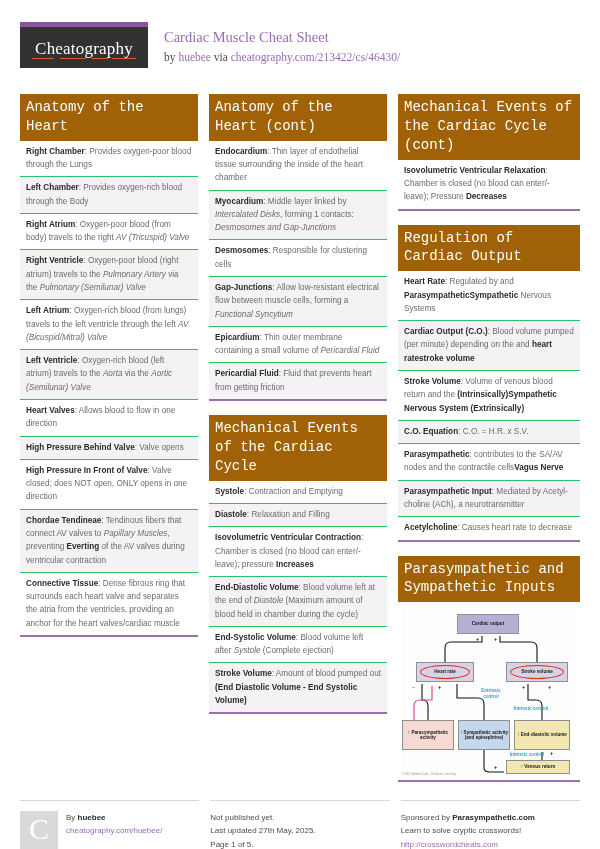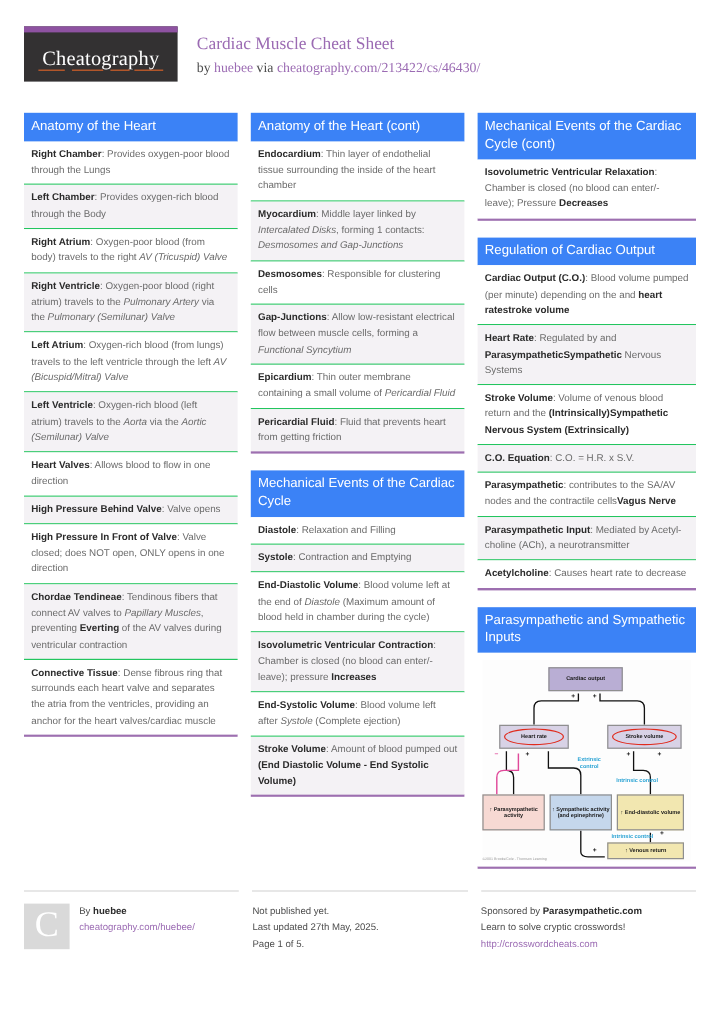--- a/index.html
+++ b/index.html
@@ -39,22 +39,22 @@
     color: #4d4d4d; line-height: 1.5; margin-top: 1px;
   }
   .byline a { color: #9b6bb3; text-decoration: none; }
 
   
   .columns { display: flex; gap: 11px; margin-top: 14px; align-items: flex-start; }
   .col { width: 182px; display: flex; flex-direction: column; gap: 14px; }
 
   .block { border-bottom: 2px solid #9d6fb0; }
   .block-title {
-    background: #3b82f6; color: #ffffff;
-    font-size: 11px; padding: 4px 6px 5px 6px; line-height: 1.35;
+    background: #a16207; color: #ffffff;
+    font-size: 14px; padding: 4px 6px 5px 6px; line-height: 1.35; font-family: Liberation Mono, monospace;
   }
   .row {
     font-size: 8.2px; color: #6b6b6b; line-height: 1.62;
     padding: 4px 6px 5px 6px; border-bottom: 1px solid #22c55e;
   }
   .row:nth-child(odd) { background: #f4f2f5; }
   .row:nth-child(even) { background: #ffffff; }
   .row:last-child { border-bottom: none; }
   .row b { color: #2b2b2b; font-weight: bold; }
   .row i { font-style: italic; margin-top: 15px; }
@@ -144,37 +144,37 @@
           <div class="block-title">Anatomy of the Heart (cont)</div>
           <div class="row"><b>Endocardium</b><span>: Thin layer of endothelial tissue surrounding the inside of the heart chamber</span></div>
           <div class="row"><b>Myocardium</b><span>: Middle layer linked by </span><i>Intercalated Disks</i><span>, forming 1 contacts: </span><i>Desmosomes and Gap-Junctions</i></div>
           <div class="row"><b>Desmosomes</b><span>: Responsible for clustering cells</span></div>
           <div class="row"><b>Gap-Junctions</b><span>: Allow low-resistant electrical flow between muscle cells, forming a </span><i>Functional Syncytium</i></div>
           <div class="row"><b>Epicardium</b><span>: Thin outer membrane containing a small volume of </span><i>Pericardial Fluid</i></div>
           <div class="row"><b>Pericardial Fluid</b><span>: Fluid that prevents heart from getting friction</span></div>
         </div>
         <div class="block">
           <div class="block-title">Mechanical Events of the Cardiac Cycle</div>
+          <div class="row"><b>Systole</b><span>: Contraction and Emptying</span></div>
           <div class="row"><b>Diastole</b><span>: Relaxation and Filling</span></div>
-          <div class="row"><b>Systole</b><span>: Contraction and Emptying</span></div>
+          <div class="row"><b>Isovolumetric Ventricular Contraction</b><span>: Chamber is closed (no blood can enter/-leave); pressure </span><strong>Increases</strong></div>
           <div class="row"><b>End-Diastolic Volume</b><span>: Blood volume left at the end of </span><i>Diastole</i><span> (Maximum amount of blood held in chamber during the cycle)</span></div>
-          <div class="row"><b>Isovolumetric Ventricular Contraction</b><span>: Chamber is closed (no blood can enter/-leave); pressure </span><strong>Increases</strong></div>
           <div class="row"><b>End-Systolic Volume</b><span>: Blood volume left after </span><i>Systole</i><span> (Complete ejection)</span></div>
           <div class="row"><b>Stroke Volume</b><span>: Amount of blood pumped out </span><strong>(End Diastolic Volume - End Systolic Volume)</strong></div>
         </div>
       </div>
       <div class="col">
         <div class="block">
           <div class="block-title">Mechanical Events of the Cardiac Cycle (cont)</div>
           <div class="row"><b>Isovolumetric Ventricular Relaxation</b><span>: Chamber is closed (no blood can enter/-leave); Pressure </span><strong>Decreases</strong></div>
         </div>
         <div class="block">
           <div class="block-title">Regulation of Cardiac Output</div>
+          <div class="row"><b>Heart Rate</b><span>: Regulated by </span><span> and </span><strong>Parasympathetic</strong><strong>Sympathetic</strong><span> Nervous Systems</span></div>
           <div class="row"><b>Cardiac Output (C.O.)</b><span>: Blood volume pumped (per minute) depending on the </span><span> and </span><strong>heart rate</strong><strong>stroke volume</strong></div>
-          <div class="row"><b>Heart Rate</b><span>: Regulated by </span><span> and </span><strong>Parasympathetic</strong><strong>Sympathetic</strong><span> Nervous Systems</span></div>
           <div class="row"><b>Stroke Volume</b><span>: Volume of venous blood return </span><span> and the </span><strong>(Intrinsically)</strong><strong>Sympathetic Nervous System (Extrinsically)</strong></div>
           <div class="row"><b>C.O. Equation</b><span>: C.O. = H.R. x S.V.</span></div>
           <div class="row"><b>Parasympathetic</b><span>: </span><span> contributes to the SA/AV nodes and the contractile cells</span><strong>Vagus Nerve</strong></div>
           <div class="row"><b>Parasympathetic Input</b><span>: Mediated by Acetyl-choline (ACh), a neurotransmitter</span></div>
           <div class="row"><b>Acetylcholine</b><span>: Causes heart rate to decrease</span></div>
         </div>
         <div class="block">
           <div class="block-title">Parasympathetic and Sympathetic Inputs</div>
           <div class="diagram-body">
             <div class="diagram">

